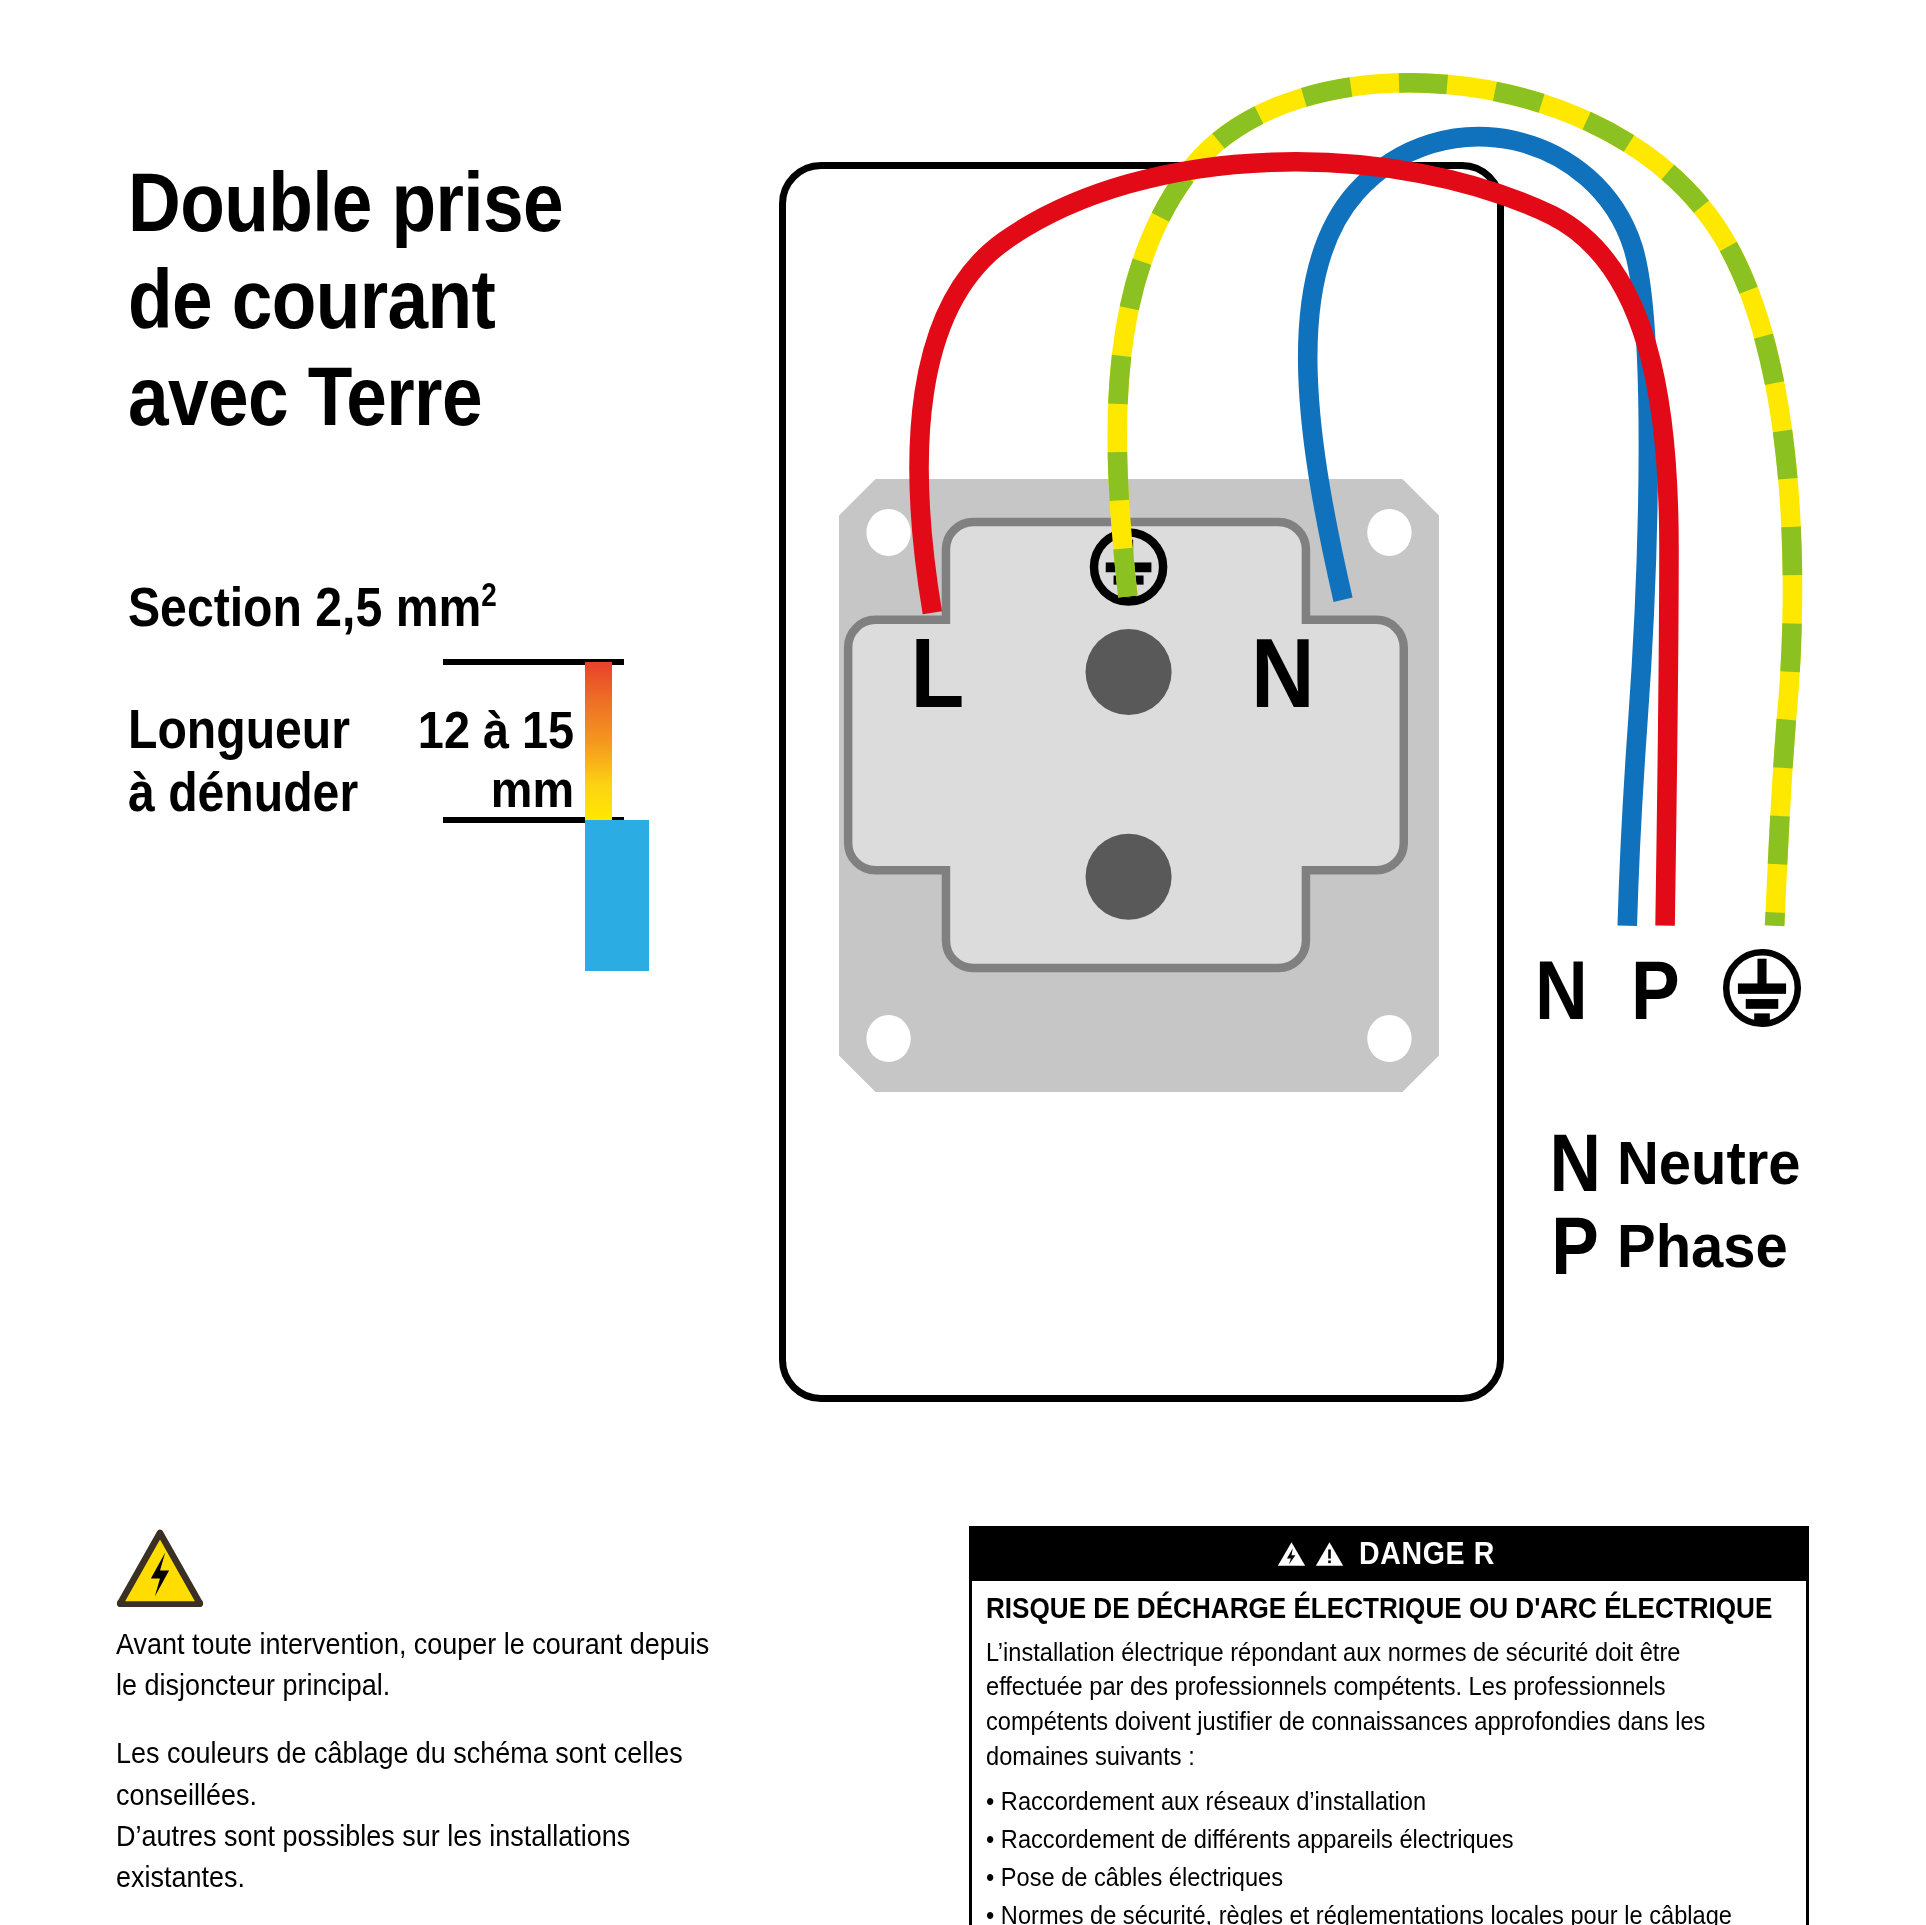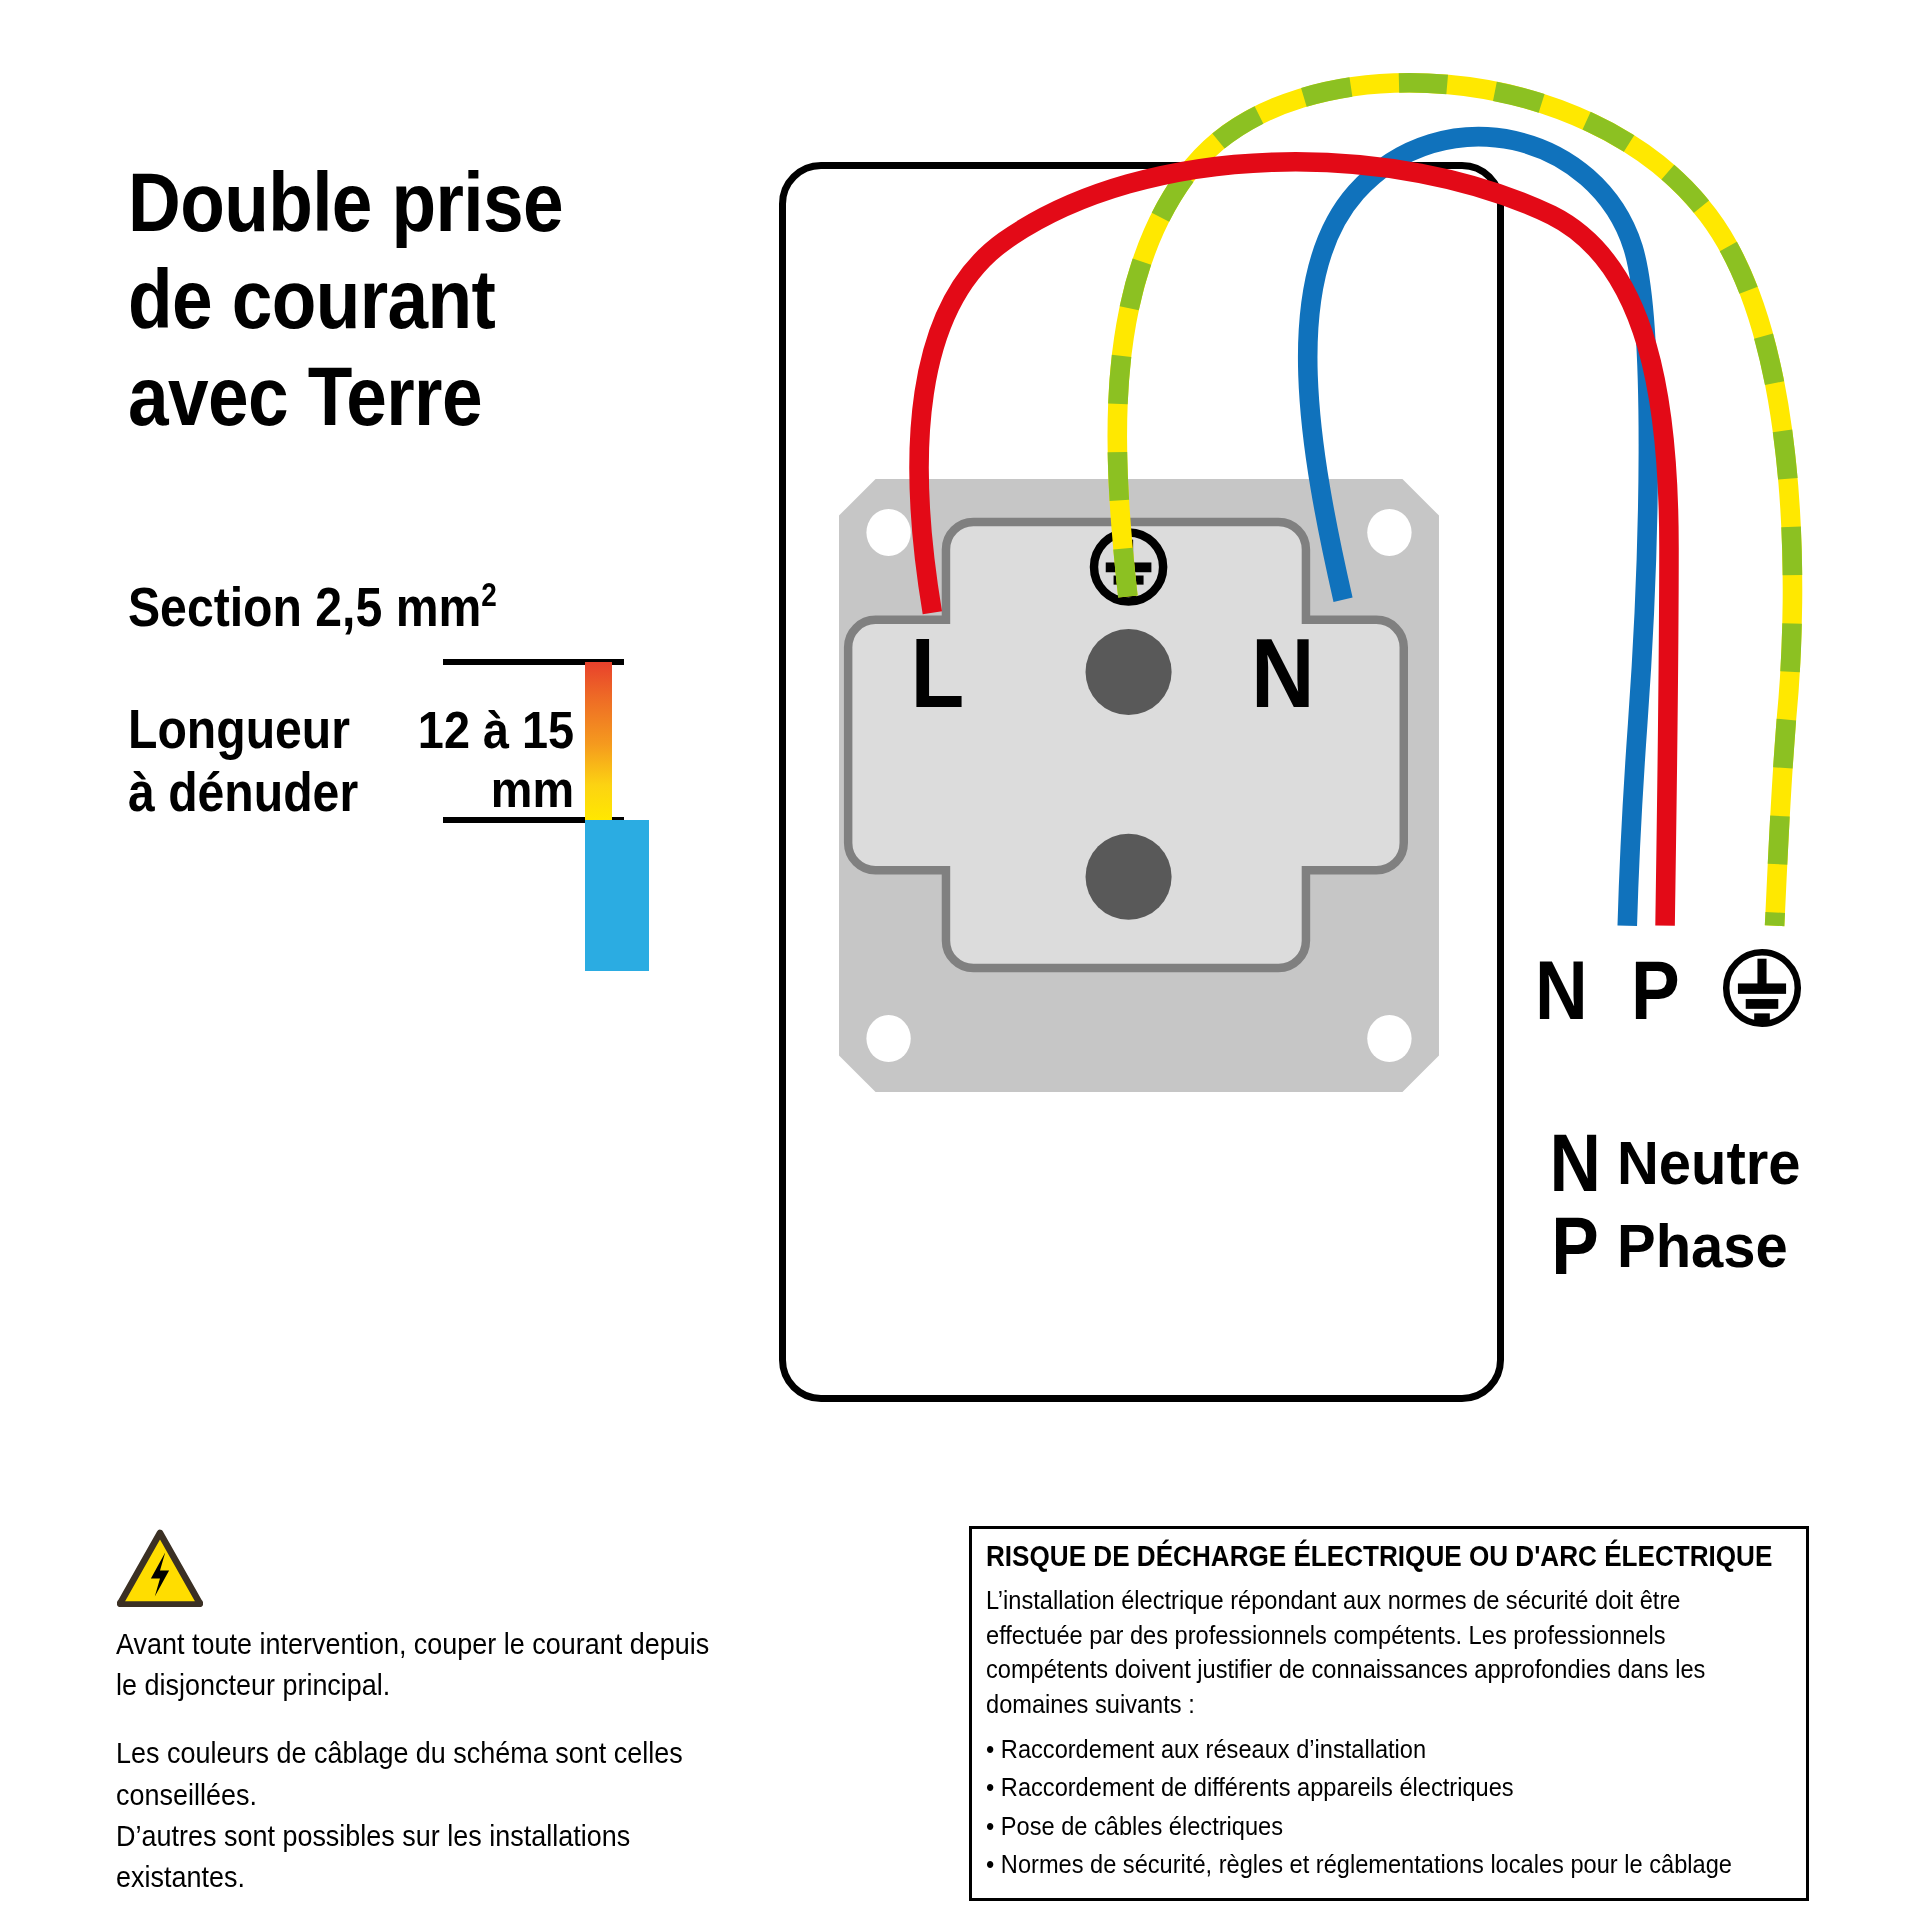--- a/index.html
+++ b/index.html
@@ -244,20 +244,32 @@
       <span>Avant toute intervention, couper le courant depuis</span><br>
       <span>le disjoncteur principal.</span>
     </p>
     <p>
       <span>Les couleurs de câblage du schéma sont celles conseillées.</span><br>
       <span>D’autres sont possibles sur les installations existantes.</span>
     </p>
   </div>
 
   <div id="danger">
+    <div id="danger-header">
+      <svg class="wtri" viewBox="0 0 44 40" xmlns="http://www.w3.org/2000/svg">
+        <path d="M22,2 L43,38 L1,38 Z" fill="#fff"></path>
+        <path d="M24,11 L15,27 L21,27 L18,36 L28,22 L22,22 Z" fill="#000"></path>
+      </svg>
+      <svg class="wtri" viewBox="0 0 44 40" xmlns="http://www.w3.org/2000/svg">
+        <path d="M22,2 L43,38 L1,38 Z" fill="#fff"></path>
+        <rect x="20" y="13" width="4" height="14" fill="#000"></rect>
+        <rect x="20" y="30" width="4" height="4" fill="#000"></rect>
+      </svg>
+      <span class="dtext">DANGE R</span>
+    </div>
     <div id="danger-body">
       <div id="danger-subtitle">RISQUE DE DÉCHARGE ÉLECTRIQUE OU D'ARC ÉLECTRIQUE</div>
       <p id="danger-para">L’installation électrique répondant aux normes de sécurité doit être effectuée par des professionnels compétents. Les professionnels compétents doivent justifier de connaissances approfondies dans les domaines suivants :</p>
       <ul id="danger-list">
         <li>• Raccordement aux réseaux d’installation</li>
         <li>• Raccordement de différents appareils électriques</li>
         <li>• Pose de câbles électriques</li>
         <li>• Normes de sécurité, règles et réglementations locales pour le câblage</li>
       </ul>
 

